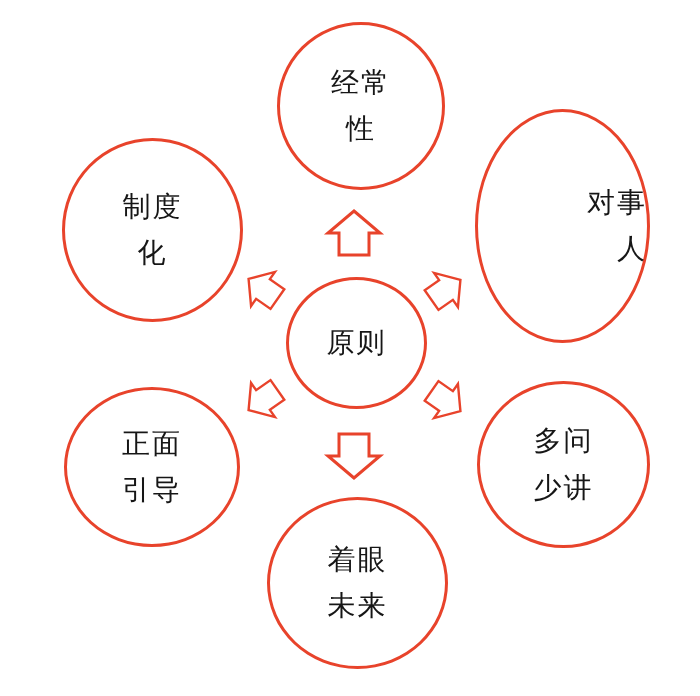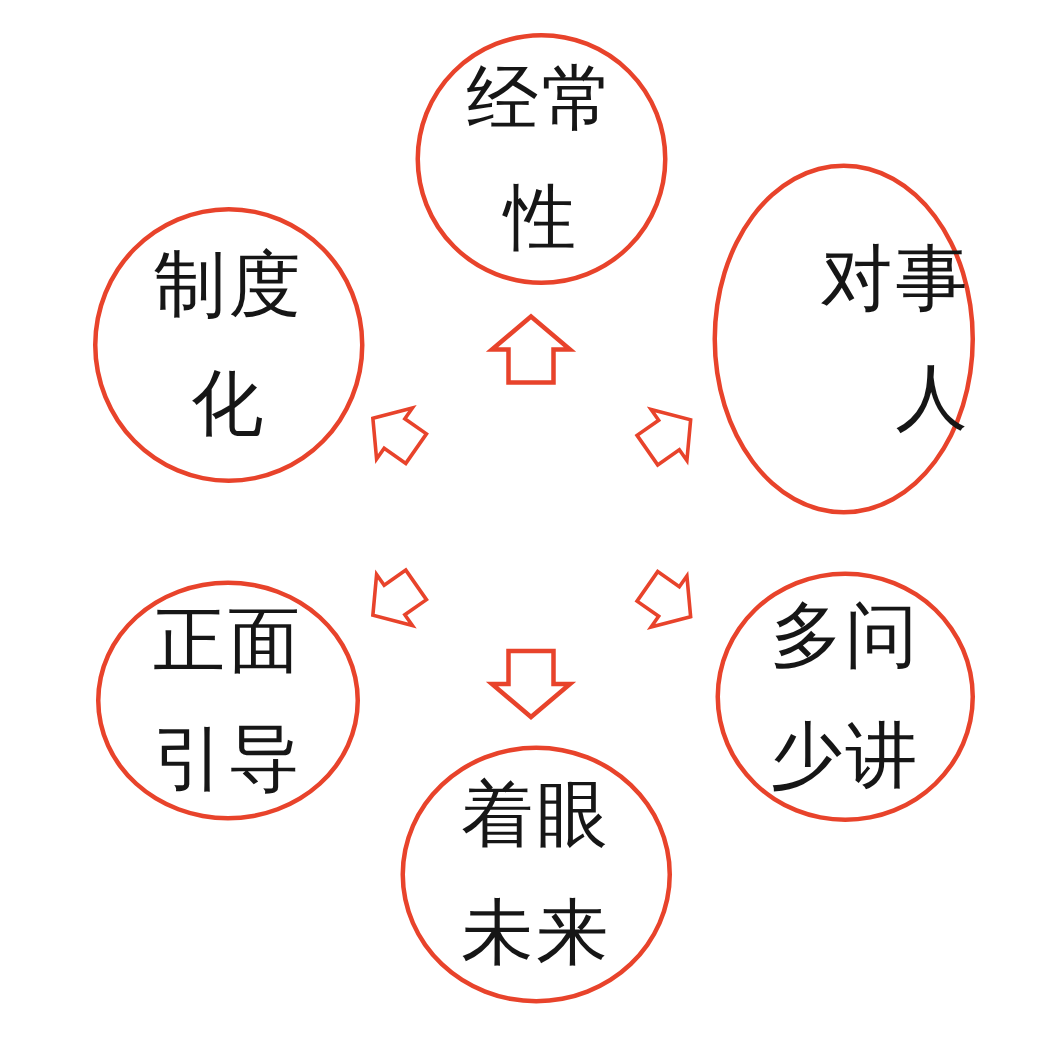--- a/index.html
+++ b/index.html
@@ -24,21 +24,21 @@
     position: absolute;
     box-sizing: border-box;
     border: 3px solid var(--accent);
     border-radius: 50%;
     background: var(--bg);
     display: flex;
     flex-direction: column;
     align-items: center;
     justify-content: center;
     color: var(--ink);
-    font-size: 48px;
+    font-size: 28px;
     line-height: 1.65;
     text-align: center;
     letter-spacing: 2px;
   }
   .node .line {
     display: block;
     white-space: nowrap;
   }
   .arrow {
     position: absolute;
@@ -79,20 +79,23 @@
   <div class="node" style="left:477px; top:381px; width:173px; height:167px;">
     <span class="line">多问</span>
     <span class="line">少讲</span>
   </div>
 
   <div class="node" style="left:267px; top:497px; width:181px; height:172px;">
     <span class="line">着眼</span>
     <span class="line">未来</span>
   </div>
 
+  <div class="node" style="left:286px; top:277px; width:141px; height:132px;">
+    <span class="line">原则</span>
+  </div>
 
   <svg class="arrow" style="left:324px; top:209px;" width="60" height="48" viewBox="0 0 60 48">
     <path d="M30 2 L56 24 L45 24 L45 46 L15 46 L15 24 L4 24 Z"></path>
   </svg>
 
   <svg class="arrow" style="left:324px; top:432px; transform:rotate(180deg);" width="60" height="48" viewBox="0 0 60 48">
     <path d="M30 2 L56 24 L45 24 L45 46 L15 46 L15 24 L4 24 Z"></path>
   </svg>
 
   <svg class="arrow" style="left:233px; top:265px; transform:rotate(-55deg) scale(0.8);" width="60" height="48" viewBox="0 0 60 48">

